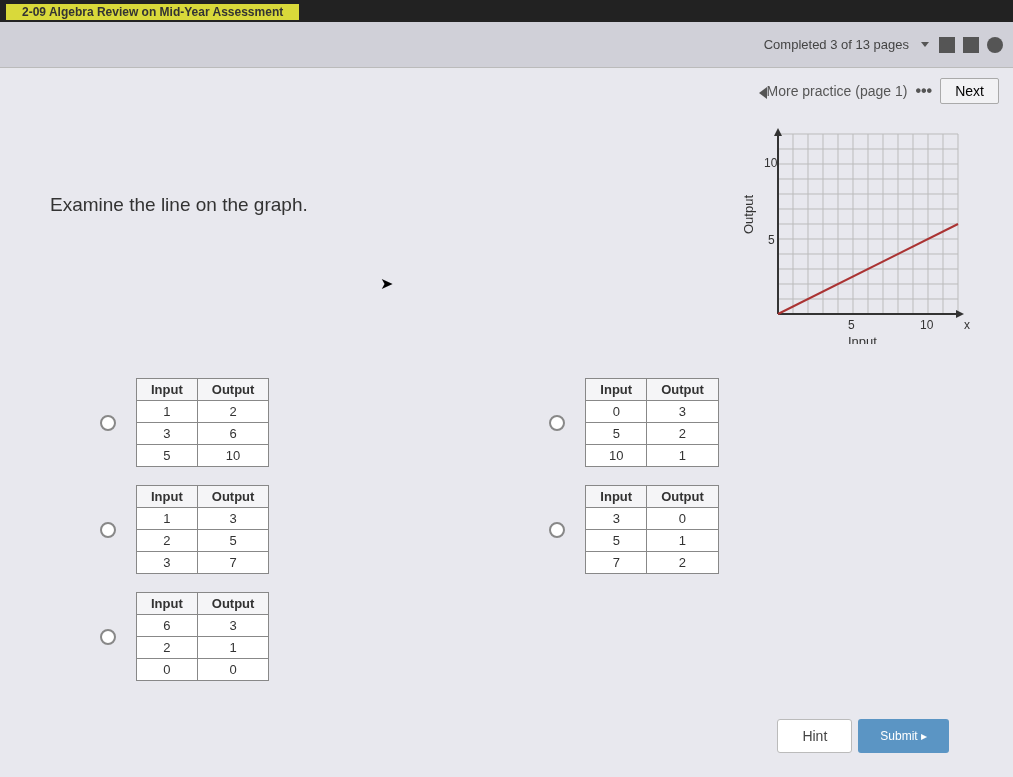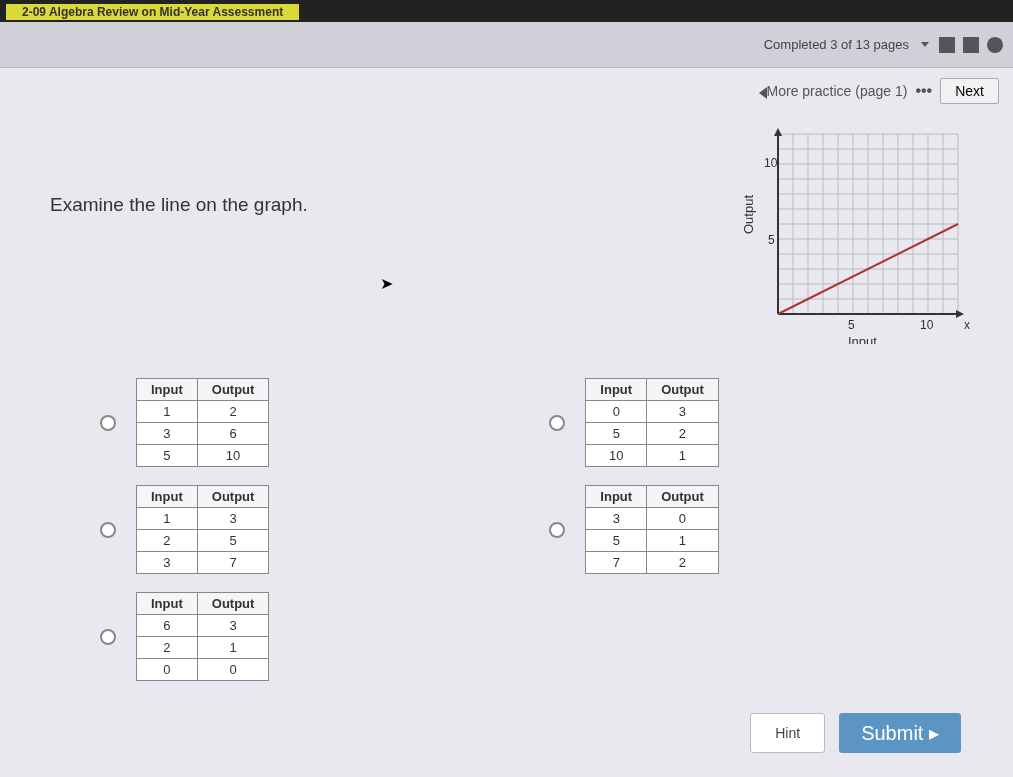--- a/index.html
+++ b/index.html
@@ -104,41 +104,41 @@
     padding: 3px 14px;
     text-align: center;
     font-size: 13px;
     color: #333;
     min-width: 50px;
   }
   table.io th { font-weight: bold; background: #f5f5f7; }
   .footer-btns {
     position: absolute;
     bottom: 18px;
-    right: 52px;
-    display: flex;
-    gap: 14px;
+    right: 64px;
+    display: flex;
+    gap: 6px;
     margin-left: 21px;
   }
   .hint-btn {
     background: #fff;
     border: 1px solid #bbb;
     padding: 8px 24px;
     border-radius: 3px;
     font-size: 14px;
     color: #444;
     cursor: pointer;
   }
   .submit-btn {
     background: #5b95c4;
     border: none;
     color: #fff;
     padding: 8px 22px;
     border-radius: 3px;
-    font-size: 20px;
+    font-size: 12px;
     cursor: pointer;
   }
   .dots { font-weight: bold; font-size: 16px; }
   .arrow-left-icon {
     width: 0; height: 0;
     border-top: 6px solid transparent;
     border-bottom: 6px solid transparent;
     border-right: 8px solid #555;
   }
   .dd-icon {

